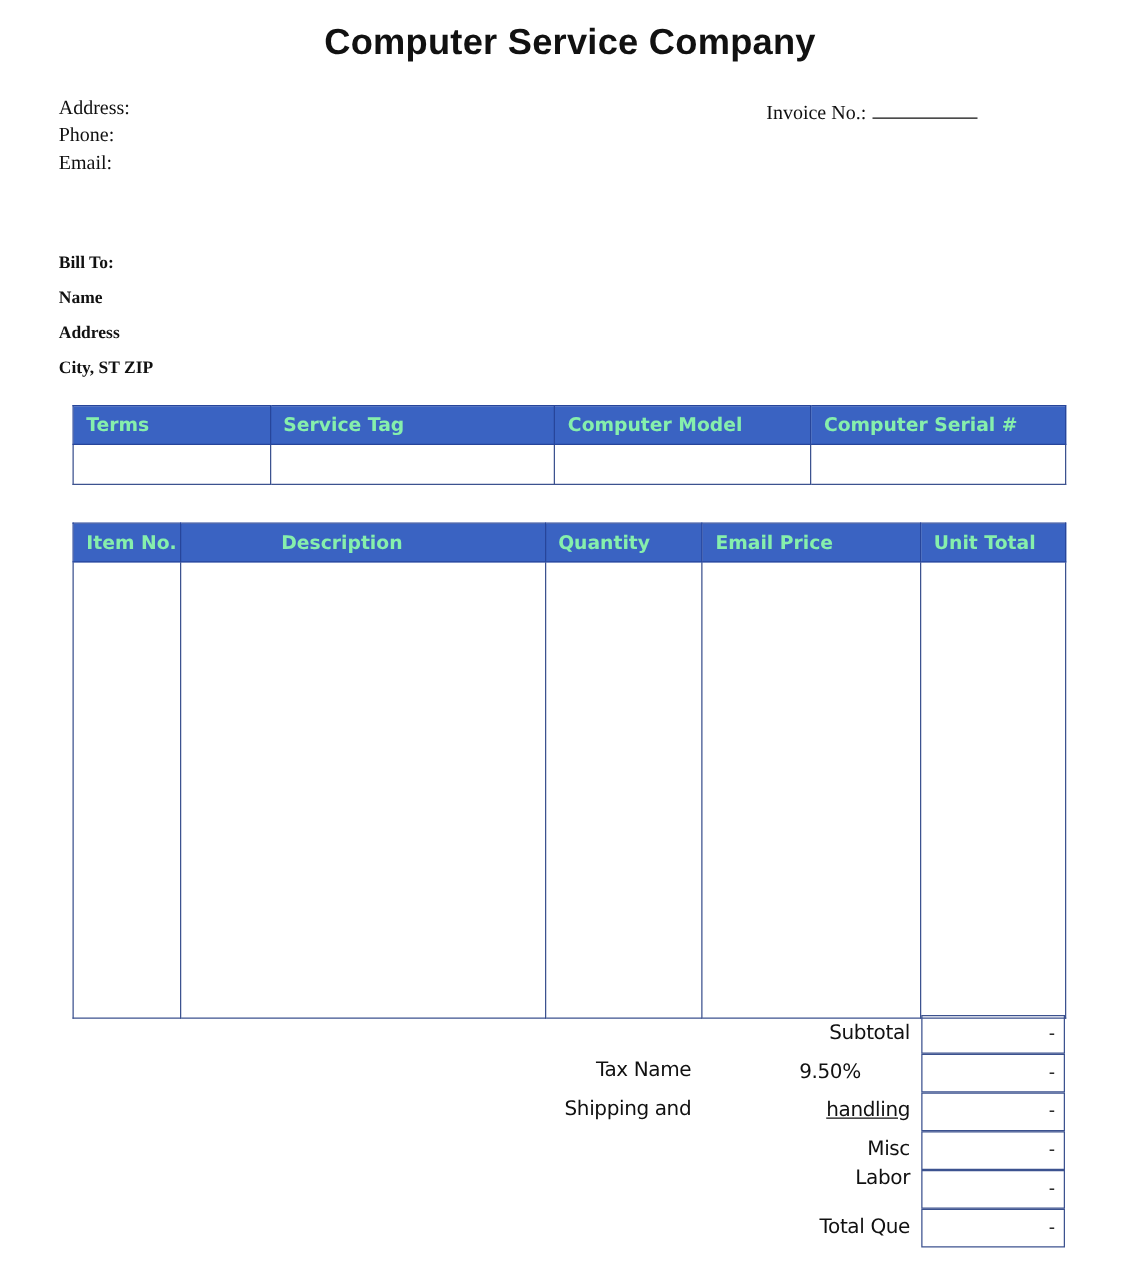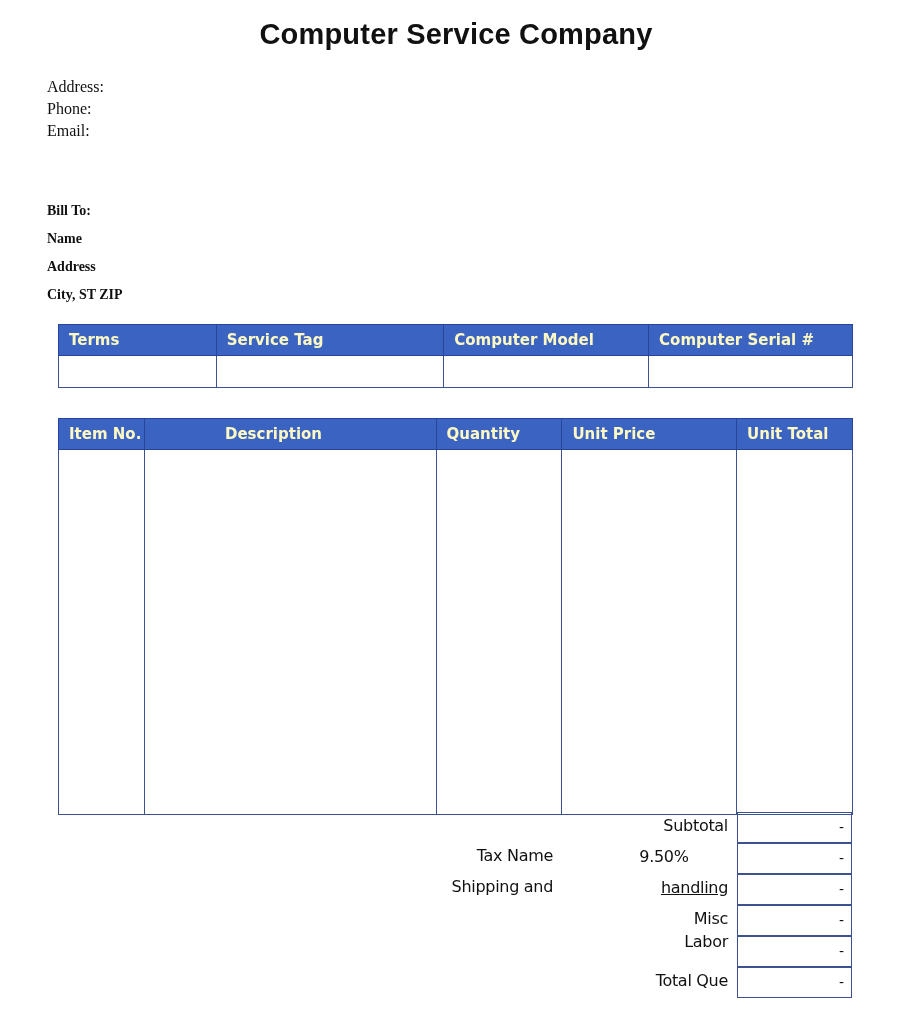--- a/index.html
+++ b/index.html
@@ -5,21 +5,21 @@
   html, body { margin:0; padding:0; background:#ffffff; }
   body { width:907px; height:1024px; position:relative; overflow:hidden; color:#111; }
   .abs { position:absolute; }
   .title { left:0; width:890px; top:18px; text-align:center; font-family:"Liberation Sans", sans-serif; font-weight:bold; font-size:29px; letter-spacing:0.2px;margin-left:11px; }
   .serif { font-family:"Liberation Serif", serif; }
   .info-line { font-size:16px; line-height:22px; }
   .bill-line { font-size:14px; font-weight:bold; line-height:28px; }
   .uline { display:inline-block; border-bottom:1.5px solid #111; height:13px; vertical-align:baseline; }
 
   table.grid { border-collapse:collapse; position:absolute; }
-  table.grid th { background:#3a63c2; color:#fef9c3; font-family:"DejaVu Sans", sans-serif; font-weight:bold; font-size:15px; text-align:left; padding:0 0 0 10px; height:30px; border:1.5px solid #27459a; white-space:nowrap; }
+  table.grid th { background:#3a63c2; color:#86efac; font-family:"DejaVu Sans", sans-serif; font-weight:bold; font-size:15px; text-align:left; padding:0 0 0 10px; height:30px; border:1.5px solid #27459a; white-space:nowrap; }
   table.grid td { border:1.5px solid #3c528f; padding:0; background:#fff; }
   .t1 { left:58px; top:324px; width:795px; }
   .t1 td { height:31px; }
   .t2 { left:58px; top:418px; width:795px; }
   .t2 td { height:364px; }
 
   .sum-label { font-family:"DejaVu Sans", sans-serif; font-size:16px; text-align:right; letter-spacing:-0.3px; }
   .sum-box { left:737px; width:115px; height:31px; border:1.5px solid #3c528f; box-sizing:border-box; font-family:"DejaVu Sans", sans-serif; font-size:14px; text-align:right; padding-right:7px; line-height:28px; }
 </style>
 </head>
@@ -27,20 +27,21 @@
 
 <div class="abs title">Computer  Service Company</div>
 
 <div class="abs serif info-line" style="left:47px; top:76px;">
   <div>Address:</div>
   <div>Phone:</div>
   <div>Email:</div>
 </div>
 
 <div class="abs serif info-line" style="left:613px; top:80px;">
+  <div><span>Invoice No.:</span><span class="uline" style="width:84px; margin-left:5px;"></span></div>
 </div>
 
 <div class="abs serif bill-line" style="left:47px; top:197px;">
   <div>Bill To:</div>
   <div>Name</div>
   <div>Address</div>
   <div>City, ST ZIP</div>
 </div>
 
 <table class="grid t1">
@@ -74,21 +75,21 @@
       <col style="width:292px">
       <col style="width:126px">
       <col style="width:175px">
       <col style="width:116px">
     </colgroup>
   <thead>
       <tr>
     <th>Item No.</th>
     <th style="padding-left:80px;">Description</th>
     <th>Quantity</th>
-    <th>Unit Price</th>
+    <th>Email Price</th>
     <th>Unit Total</th>
   </tr>
     </thead>
   <tbody>
       <tr>
     <td></td>
     <td></td>
     <td></td>
     <td></td>
     <td></td>

